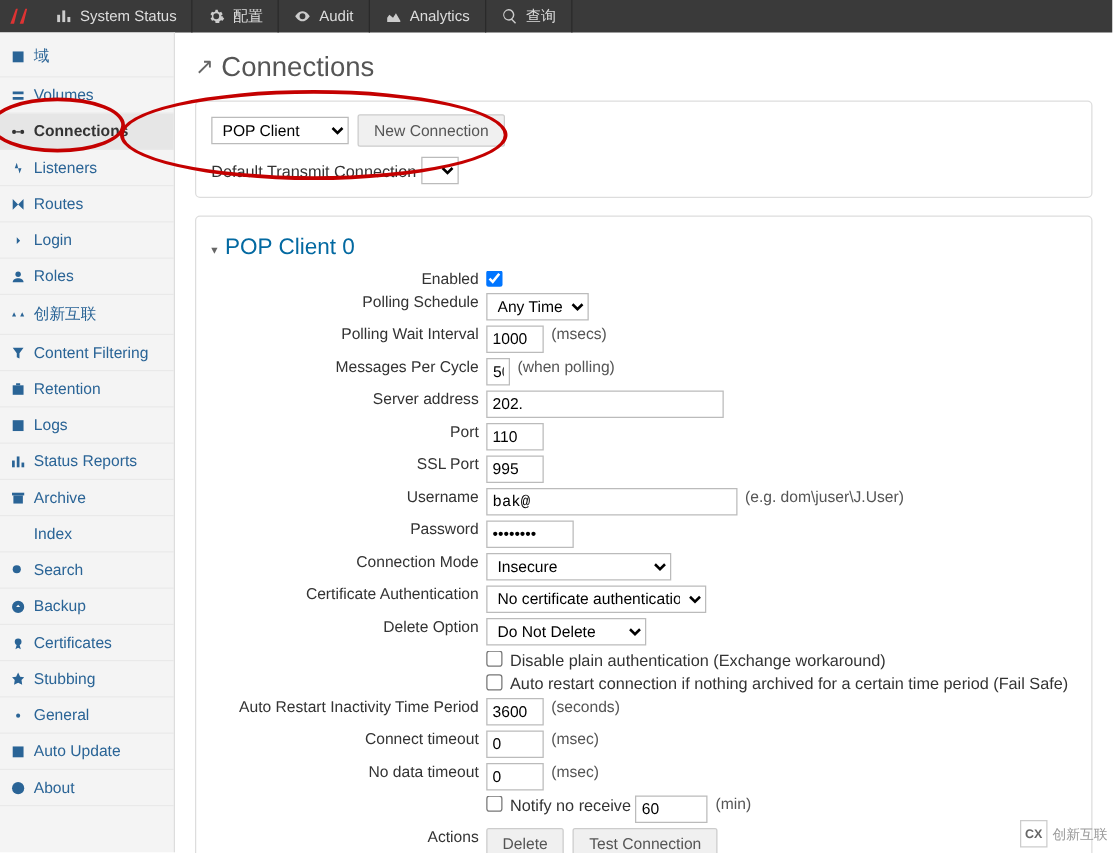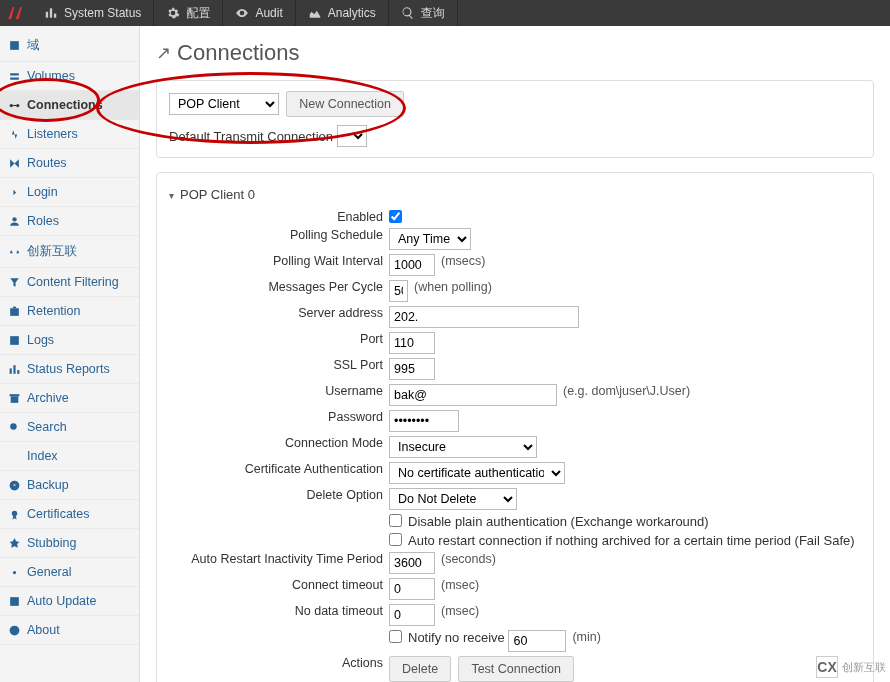--- a/index.html
+++ b/index.html
@@ -25,32 +25,32 @@
 .page-title .exp { margin-right: 6px; color: #666; font-size: 18px; }
 
 .panel { border: 1px solid #ddd; border-radius: 4px; padding: 10px 12px; margin-bottom: 14px; }
 .panel .row { display: flex; align-items: center; margin-bottom: 8px; }
 .panel .row:last-child { margin-bottom: 0; }
 
 select, input[type="text"], input[type="password"] { font-size: 12.5px; padding: 2px 4px; border: 1px solid #bbb; background: #fff; height: 22px; }
 select.small { width: 100px; }
 .btn { display: inline-block; background: #f0f0f0; border: 1px solid #ccc; padding: 4px 12px; font-size: 12.5px; color: #555; cursor: pointer; border-radius: 2px; height: 26px; }
 
-.accordion-hdr { font-size: 13px; color: #404040; cursor: pointer; padding: 4px 0; }
+.accordion-hdr { font-size: 18px; color: #0369a1; cursor: pointer; padding: 4px 0; }
 .accordion-hdr::before { content: "▾"; font-size: 10px; margin-right: 6px; color: #666; }
 
 .form-row { display: flex; align-items: flex-start; margin: 4px 0; }
 .form-row .lbl { width: 220px; text-align: right; padding-right: 6px; color: #333; font-size: 12.5px; }
 .form-row .hint { margin-left: 6px; color: #555; font-size: 12.5px; }
 .chk { margin-right: 6px; }
 
 .annot { position: absolute; border: 3px solid #c40000; border-radius: 50%; pointer-events: none; }
 
 .watermark { position: absolute; right: 4px; bottom: 4px; font-size: 11px; color: #999; display: flex; align-items: center; gap: 4px; }
-.watermark .wm-logo { width: 22px; height: 22px; border: 1px solid #ccc; display: flex; align-items: center; justify-content: center; font-size: 14px; color: #666; font-weight: bold; }
+.watermark .wm-logo { width: 22px; height: 22px; border: 1px solid #ccc; display: flex; align-items: center; justify-content: center; font-size: 10px; color: #666; font-weight: bold; }
 </style>
 </head>
 <body>
 
 <div class="topbar">
   <div class="logo">
     <svg viewBox="0 0 24 24">
         <path d="M3 20 L9 4 L11 4 L7 20 Z M13 20 L19 4 L21 4 L17 20 Z" fill="#d33"></path>
       </svg>
   </div>
@@ -172,30 +172,30 @@
       </div>
     <div class="side-item">
         <svg viewBox="0 0 24 24">
           <rect x="3" y="4" width="18" height="4"></rect>
           <rect x="5" y="8" width="14" height="12"></rect>
         </svg>
         <span>Archive</span>
       </div>
     <div class="side-item">
         <svg viewBox="0 0 24 24">
+          <path d="M4 6h16M4 12h16M4 18h16"></path>
+        </svg>
+        <span>Index</span>
+      </div>
+    <div class="side-item">
+        <svg viewBox="0 0 24 24">
           <circle cx="10" cy="10" r="6"></circle>
           <path d="M20 20l-5-5"></path>
         </svg>
         <span>Search</span>
-      </div>
-    <div class="side-item">
-        <svg viewBox="0 0 24 24">
-          <path d="M4 6h16M4 12h16M4 18h16"></path>
-        </svg>
-        <span>Index</span>
       </div>
     <div class="side-item">
         <svg viewBox="0 0 24 24">
           <path d="M12 3a9 9 0 100 18 9 9 0 000-18zm-3 9l3-3 3 3M12 6v6"></path>
         </svg>
         <span>Backup</span>
       </div>
     <div class="side-item">
         <svg viewBox="0 0 24 24">
           <circle cx="12" cy="10" r="5"></circle>
@@ -286,21 +286,21 @@
           <input type="text" style="width: 46px;" value="110">
         </div>
 
       <div class="form-row">
           <div class="lbl">SSL Port</div>
           <input type="text" style="width: 46px;" value="995">
         </div>
 
       <div class="form-row">
           <div class="lbl">Username</div>
-          <input type="text" style="width: 168px;" value="bak@">
+          <input type="text" style="width: 201px; font-family: Liberation Mono, monospace;" value="bak@">
           <span class="hint">(e.g. dom\juser\J.User)</span>
         </div>
 
       <div class="form-row">
           <div class="lbl">Password</div>
           <input type="text" style="width: 70px;" value="••••••••">
         </div>
 
       <div class="form-row">
           <div class="lbl">Connection Mode</div>

